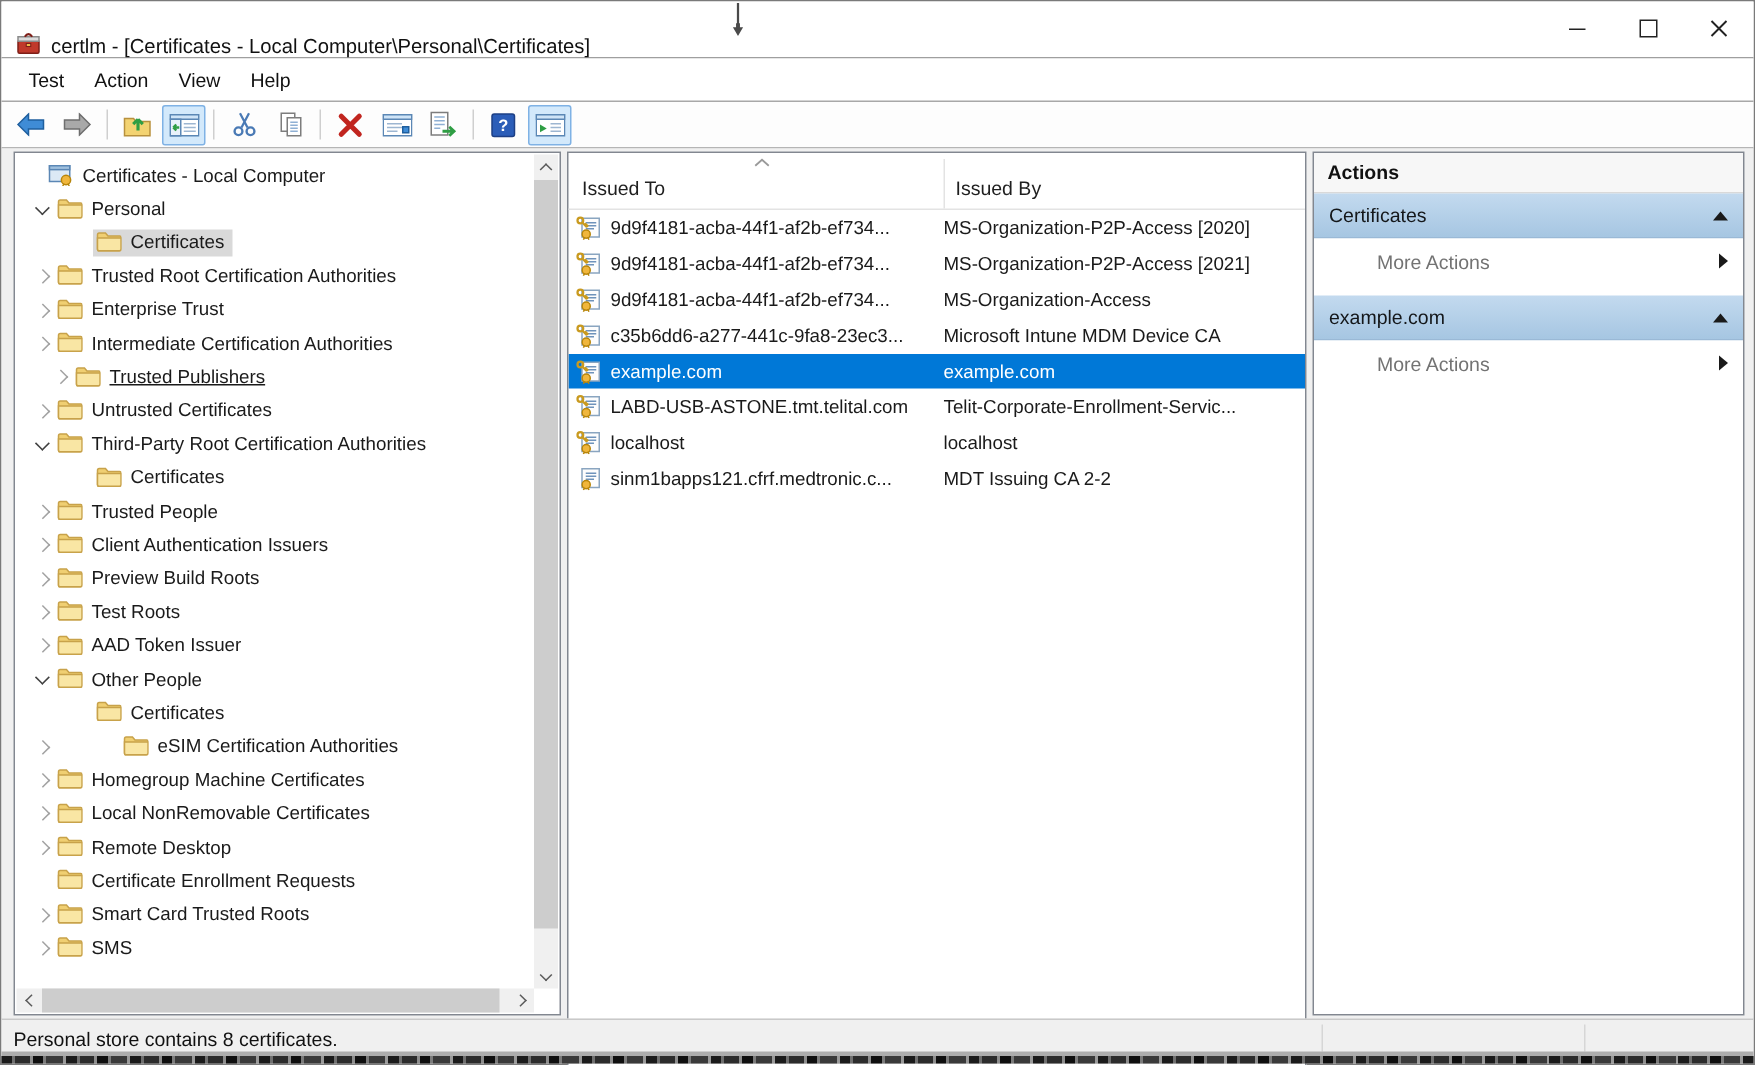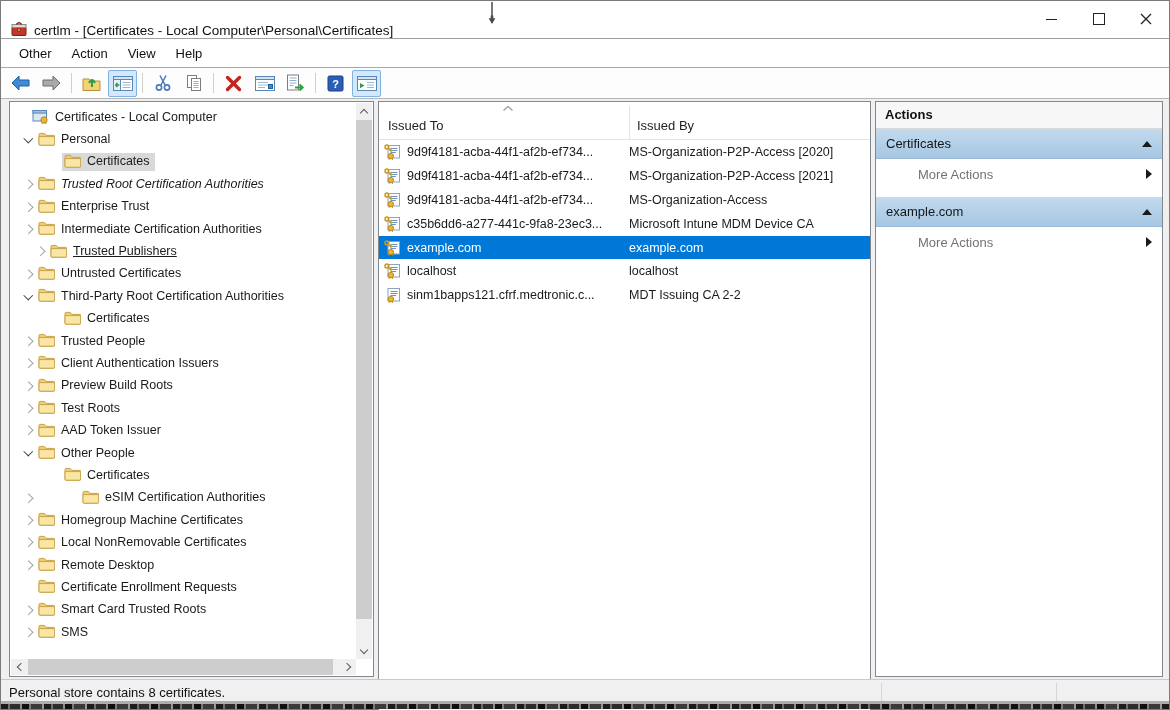--- a/index.html
+++ b/index.html
@@ -123,21 +123,21 @@
         </div>
       <div class="wbtn">
         <svg width="12" height="12" viewBox="0 0 12 12">
             <path d="M1 1 L11 11 M11 1 L1 11" stroke="#222" stroke-width="1.3"></path>
           </svg>
       </div>
     </div>
   </div>
 
   <div class="menubar" id="menubar">
-      <span class="menu-item">Other</span>
+      <span class="menu-item">Test</span>
       <span class="menu-item">Action</span>
       <span class="menu-item">View</span>
       <span class="menu-item">Help</span>
     </div>
 
   <div class="toolbar">
     <div class="tbtn">
       <svg width="19" height="16" viewBox="0 0 19 16">
           <path d="M8 1 L1 8 L8 15 V11 H18 V5 H8 z" fill="#3f8cd6" stroke="#1f5f9e"></path>
         </svg>
@@ -252,21 +252,21 @@
           <span class="twrap tsel">
             <span class="ticon">
               <svg width="17" height="14" viewBox="0 0 17 14">
                 <path d="M1 2.6 Q1 1.4 2.1 1.4 h4.2 l1.7 2 H15.8 q0.9 0 0.9 1 V12 q0 1.2 -1.1 1.2 H2.1 Q1 13.2 1 12 z" fill="#f0cf72" stroke="#c8a24a"></path>
                 <path d="M1 4.6 h15.7 V12 q0 1.2 -1.1 1.2 H2.1 Q1 13.2 1 12 z" fill="#f9e6a4" stroke="#c8a24a"></path>
               </svg>
             </span>
             <span class="tlabel">Certificates</span>
           </span>
         </div>
-        <div class="trow" style="padding-left: 10px; font-style: italic;">
+        <div class="trow" style="padding-left: 10px;">
           <span class="chev-slot">
             <i class="chev collapsed"></i>
           </span>
           <span class="twrap">
             <span class="ticon">
               <svg width="17" height="14" viewBox="0 0 17 14">
                 <path d="M1 2.6 Q1 1.4 2.1 1.4 h4.2 l1.7 2 H15.8 q0.9 0 0.9 1 V12 q0 1.2 -1.1 1.2 H2.1 Q1 13.2 1 12 z" fill="#f0cf72" stroke="#c8a24a"></path>
                 <path d="M1 4.6 h15.7 V12 q0 1.2 -1.1 1.2 H2.1 Q1 13.2 1 12 z" fill="#f9e6a4" stroke="#c8a24a"></path>
               </svg>
             </span>
@@ -663,32 +663,48 @@
             <span class="licon">
               <svg width="17" height="16" viewBox="0 0 17 16">
                 <rect x="4" y="1.5" width="11.5" height="12.5" fill="#fdfdfd" stroke="#8aa5c0"></rect>
                 <path d="M6.5 4.5 h7 M6.5 6.5 h7 M6.5 8.5 h5.5" stroke="#6f93bb"></path>
                 <circle cx="6.8" cy="12.1" r="2.7" fill="#f0b63c" stroke="#b8860b"></circle>
                 <path d="M5.8 14.2 l-0.9 1.6 M7.8 14.2 l0.9 1.6" stroke="#b8860b"></path>
                 <circle cx="2.9" cy="3" r="1.9" fill="none" stroke="#c99a1f" stroke-width="1.5"></circle>
                 <path d="M4.2 4.3 l3.1 3.1 M5.9 6 l1.1-1.1 M7 7.1 l1.1-1.1" stroke="#c99a1f" stroke-width="1.5"></path>
               </svg>
             </span>
-            <span>localhost</span>
-          </span>
-          <span class="lc2">localhost</span>
+            <span>LABD-USB-ASTONE.tmt.telital.com</span>
+          </span>
+          <span class="lc2">Telit-Corporate-Enrollment-Servic...</span>
         </div>
         <div class="lrow">
           <span class="lc1">
             <span class="licon">
               <svg width="17" height="16" viewBox="0 0 17 16">
                 <rect x="4" y="1.5" width="11.5" height="12.5" fill="#fdfdfd" stroke="#8aa5c0"></rect>
                 <path d="M6.5 4.5 h7 M6.5 6.5 h7 M6.5 8.5 h5.5" stroke="#6f93bb"></path>
                 <circle cx="6.8" cy="12.1" r="2.7" fill="#f0b63c" stroke="#b8860b"></circle>
                 <path d="M5.8 14.2 l-0.9 1.6 M7.8 14.2 l0.9 1.6" stroke="#b8860b"></path>
+                <circle cx="2.9" cy="3" r="1.9" fill="none" stroke="#c99a1f" stroke-width="1.5"></circle>
+                <path d="M4.2 4.3 l3.1 3.1 M5.9 6 l1.1-1.1 M7 7.1 l1.1-1.1" stroke="#c99a1f" stroke-width="1.5"></path>
+              </svg>
+            </span>
+            <span>localhost</span>
+          </span>
+          <span class="lc2">localhost</span>
+        </div>
+        <div class="lrow">
+          <span class="lc1">
+            <span class="licon">
+              <svg width="17" height="16" viewBox="0 0 17 16">
+                <rect x="4" y="1.5" width="11.5" height="12.5" fill="#fdfdfd" stroke="#8aa5c0"></rect>
+                <path d="M6.5 4.5 h7 M6.5 6.5 h7 M6.5 8.5 h5.5" stroke="#6f93bb"></path>
+                <circle cx="6.8" cy="12.1" r="2.7" fill="#f0b63c" stroke="#b8860b"></circle>
+                <path d="M5.8 14.2 l-0.9 1.6 M7.8 14.2 l0.9 1.6" stroke="#b8860b"></path>
               </svg>
             </span>
             <span>sinm1bapps121.cfrf.medtronic.c...</span>
           </span>
           <span class="lc2">MDT Issuing CA 2-2</span>
         </div>
       </div>
     <div class="hscroll">
       <div class="sb-arrow left">
           <span class="sb-ch l"></span>

